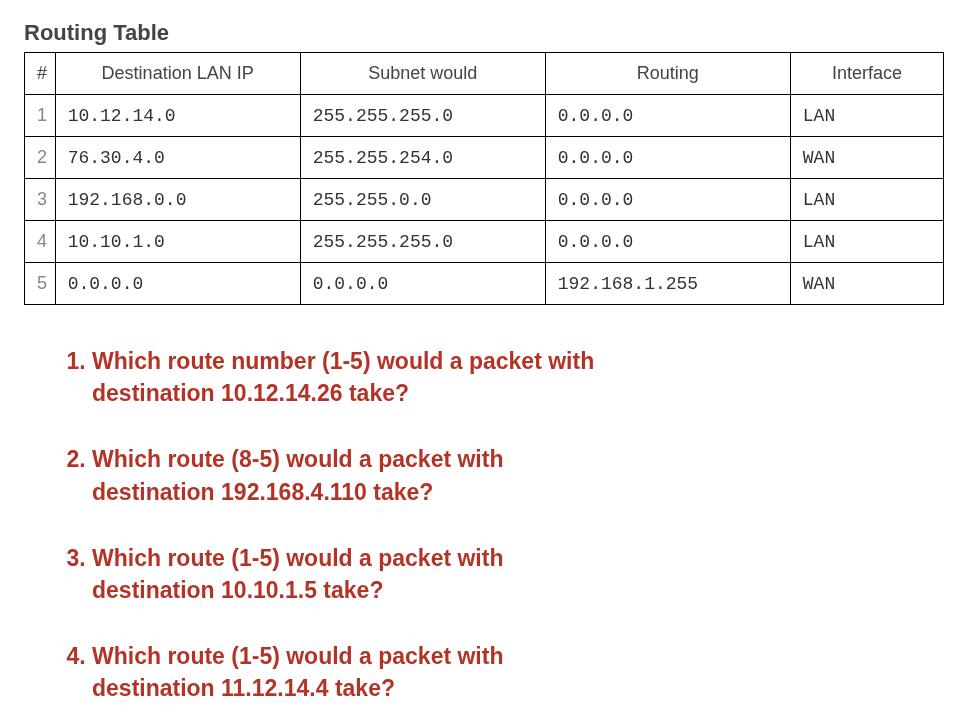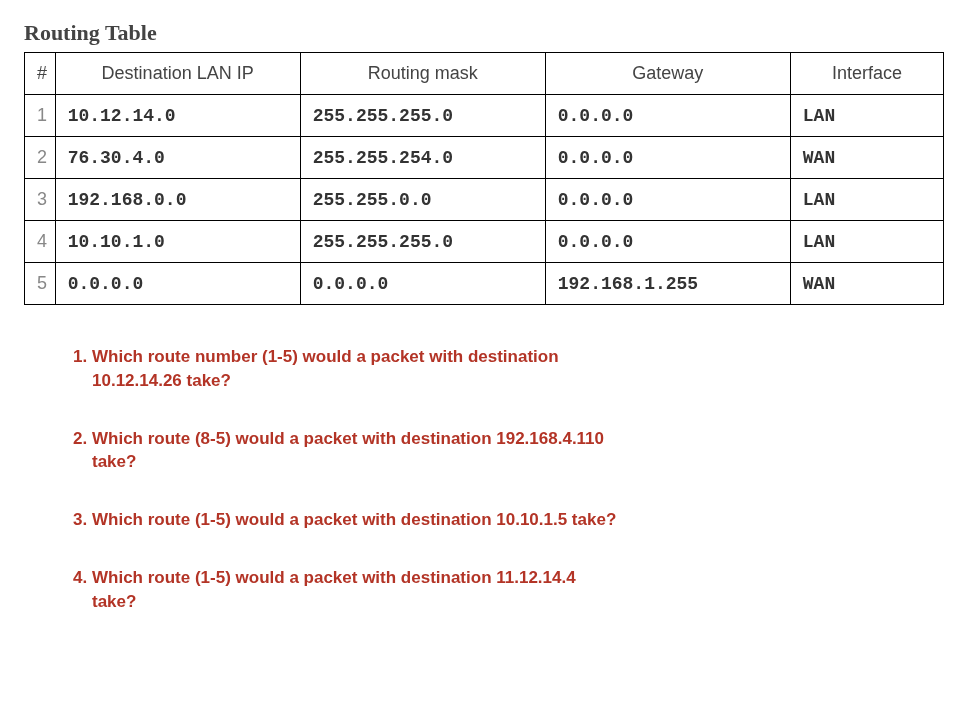--- a/index.html
+++ b/index.html
@@ -9,21 +9,20 @@
     padding: 20px 24px;
     color: #333;
     background: #fff;
     width: 976px;
   }
   .title {
     font-size: 22px;
     font-weight: bold;
     color: #444;
     margin-bottom: 6px;
-    font-family: Liberation Serif, serif;
   }
   table.routing {
     border-collapse: collapse;
     width: 920px;
     table-layout: fixed;
   }
   table.routing th, table.routing td {
     border: 1px solid #000;
     padding: 10px 12px;
     font-size: 18px;
@@ -41,29 +40,28 @@
   col.col-gw    { width: 240px; }
   col.col-if    { width: 150px; }
   td.num {
     text-align: right;
     color: #888;
     padding: 10px 4px;
   }
   td.mono {
     font-family: "Courier New", Courier, monospace;
     font-size: 18px;
-    font-weight: bold;
   }
   ol.questions {
     margin: 40px 0 0 40px;
     padding: 0 0 0 28px;
     width: 560px;
   }
   ol.questions li {
-    font-size: 17px;
+    font-size: 23px;
     color: #b33426;
     font-weight: bold;
     margin-bottom: 34px;
     line-height: 1.4;
   }
   ol.questions li::marker {
     color: #b33426;
     font-weight: bold;
   }
   ol.questions li span {
@@ -80,22 +78,22 @@
     <col class="col-num">
       <col class="col-dest">
       <col class="col-mask">
       <col class="col-gw">
       <col class="col-if">
   </colgroup>
   <thead>
     <tr>
       <th>#</th>
       <th>Destination LAN IP</th>
-      <th>Routing mask</th>
-      <th>Gateway</th>
+      <th>Subnet would</th>
+      <th>Routing</th>
       <th>Interface</th>
     </tr>
   </thead>
   <tbody>
     <tr>
       <td class="num">1</td>
       <td class="mono">10.12.14.0</td>
       <td class="mono">255.255.255.0</td>
       <td class="mono">0.0.0.0</td>
       <td class="mono">LAN</td>

